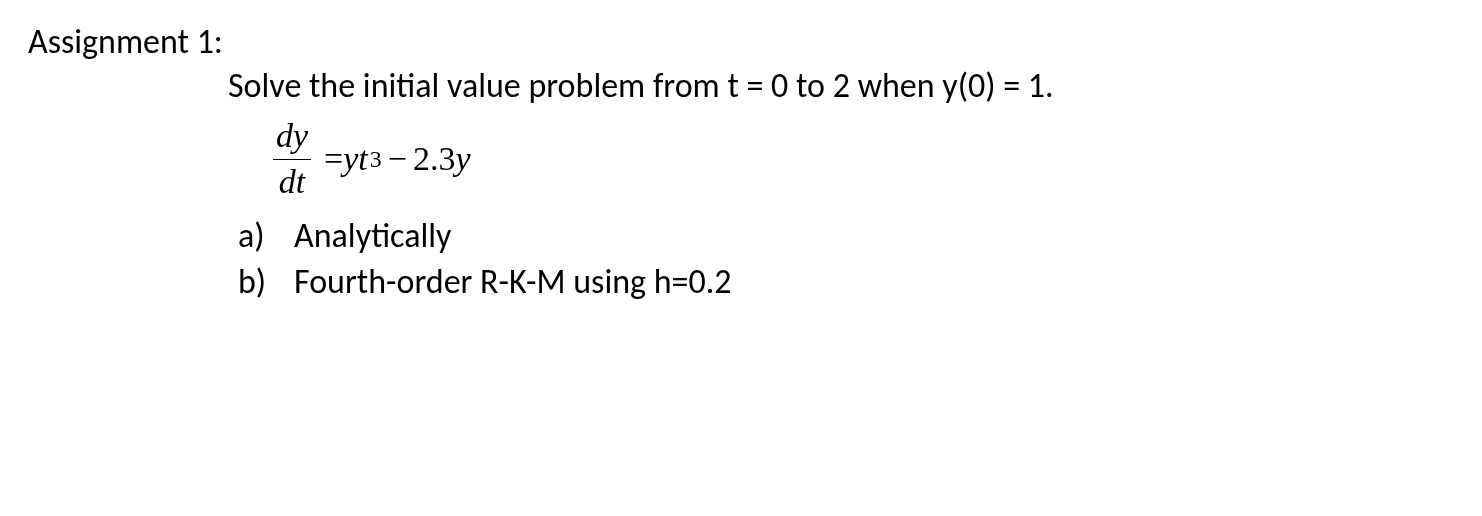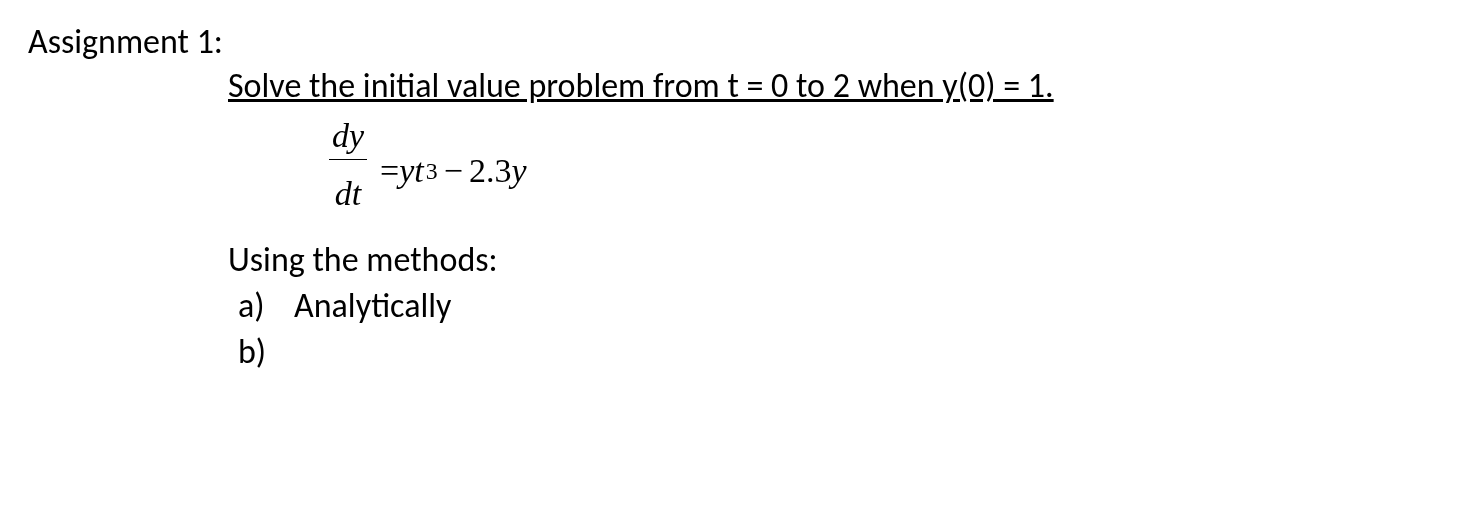--- a/index.html
+++ b/index.html
@@ -12,44 +12,43 @@
       line-height: 1.3;
     }
     .title {
       margin-bottom: 0;
     }
     .content {
       margin-left: 200px;
     }
     .problem-statement {
       margin-bottom: 4px;
-      text-decoration: underline;
     }
     .equation {
-      margin-left: 100px;
+      margin-left: 44px;
       font-family: 'Cambria Math', 'Times New Roman', serif;
       font-style: italic;
       display: flex;
       align-items: center;
       margin-top: 6px;
       margin-bottom: 10px;
     }
     .fraction {
       display: inline-flex;
       flex-direction: column;
       align-items: center;
       vertical-align: middle;
       margin-right: 12px;
     }
     .fraction .num {
       padding: 0 4px;
     }
     .fraction .den {
       border-top: 1.8px solid #000;
-      padding: 12px 6px;
+      padding: 0 6px;
     }
     .eq-body {
       display: inline-flex;
       align-items: center;
     }
     .sup {
       font-size: 0.7em;
       vertical-align: super;
       margin-left: 2px;
     }
@@ -89,23 +88,23 @@
     <span class="eq-body">
       <span class="normal"> = </span>
       <span>yt</span>
         <span class="sup normal">3</span>
       <span class="minus">−</span>
       <span class="normal">2.3</span>
         <span>y</span>
     </span>
   </div>
 
-  <div class="methods">Using the methods:</div>
 
   <div class="list-item">
     <span class="list-marker">a)</span>
     <span>Analytically</span>
   </div>
 
   <div class="list-item">
     <span class="list-marker">b)</span>
+    <span>Fourth-order R-K-M using h=0.2</span>
   </div>
 </div>
 
 </body></html>

